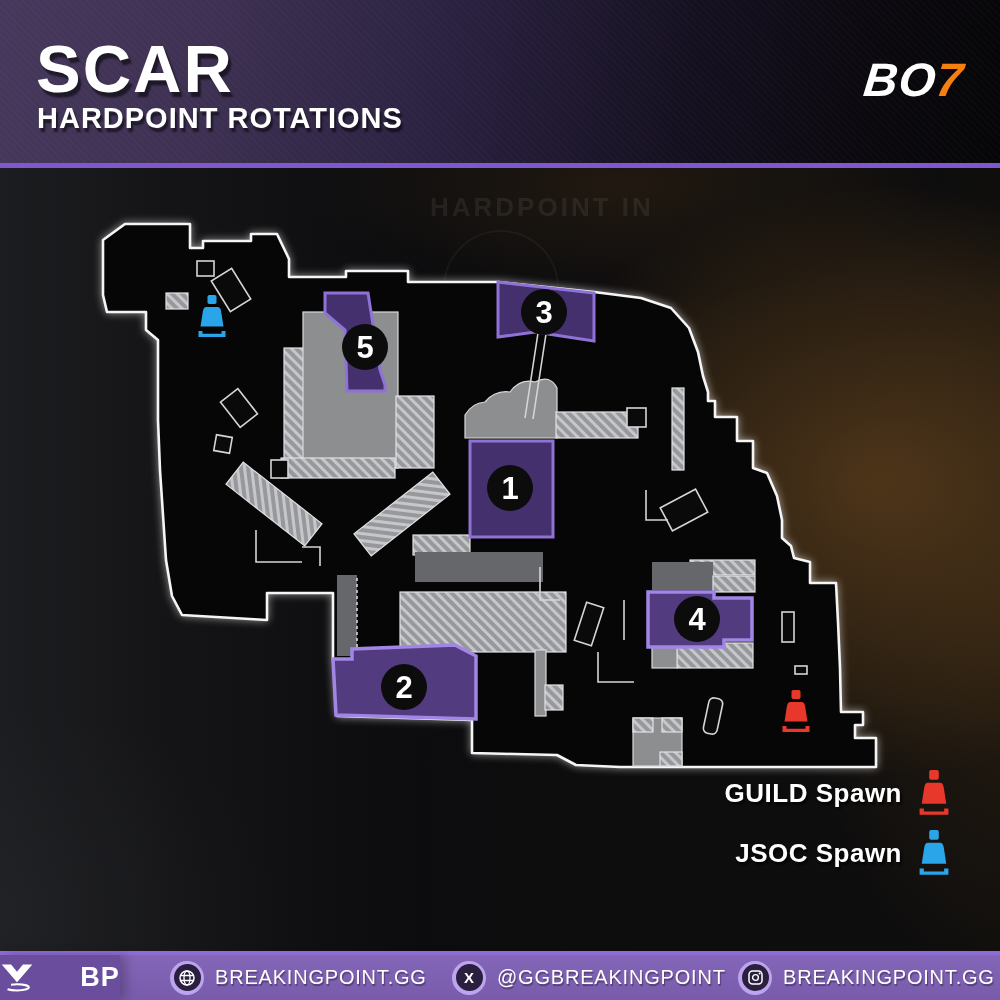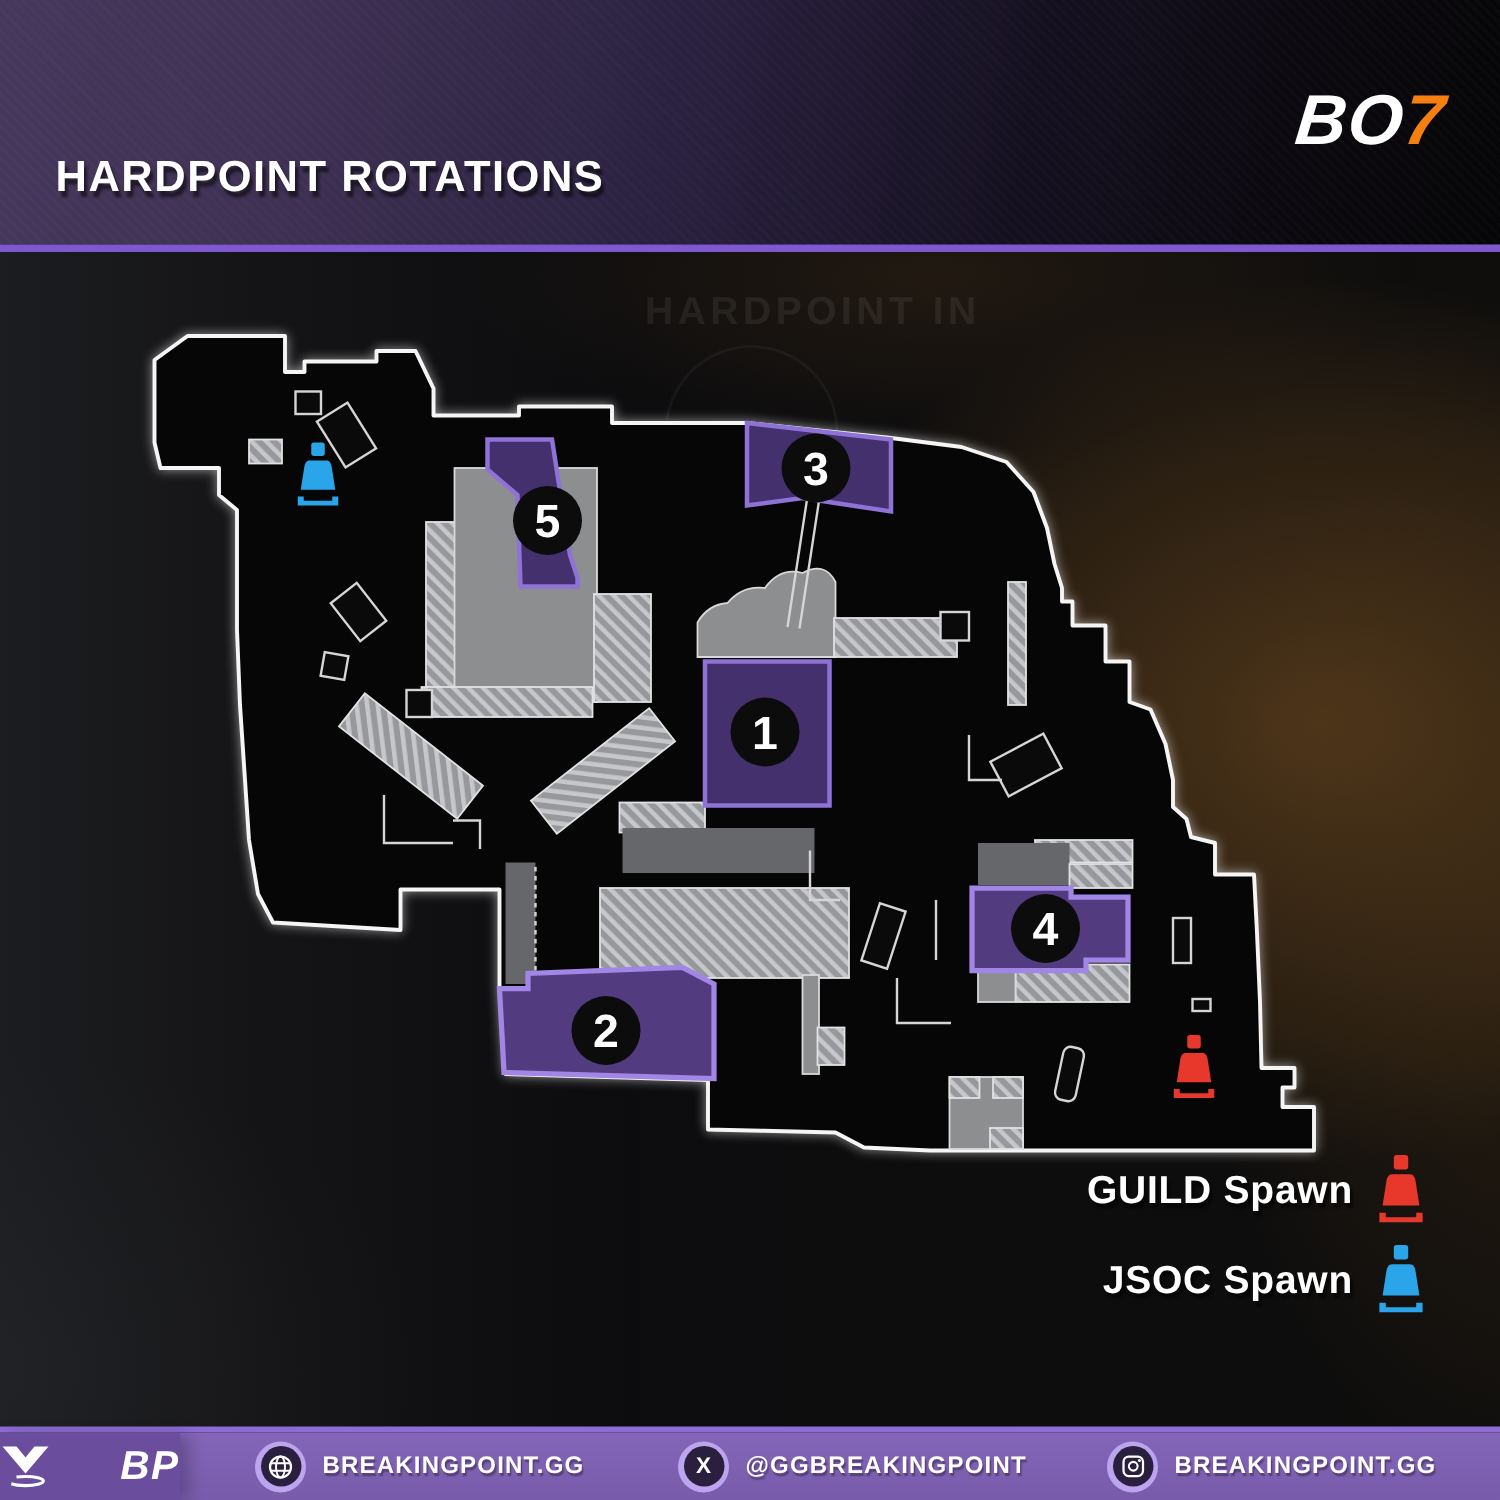--- a/index.html
+++ b/index.html
@@ -78,42 +78,43 @@
   
   #footer{position:absolute;left:0;bottom:0;width:1000px;height:49px;}
   #footer-strip{position:absolute;left:0;top:0;width:1000px;height:4px;background:#8e6cd6;}
   #footer-bar{position:absolute;left:0;top:4px;width:1000px;height:45px;
     background:linear-gradient(180deg,#8466b8,#785bab);}
   #bp-block{
     position:absolute;left:0;top:0;width:120px;height:45px;background:#6a4e9d;
     display:flex;align-items:center;justify-content:center;gap:7px;
     box-shadow:6px 0 10px rgba(0,0,0,0.22);
   }
-  #bp-text{font-size:27px;font-weight:900;font-style:italic;color:#fff;letter-spacing:1px;margin-left:39px;}
+  #bp-text{font-size:27px;font-weight:900;color:#fff;letter-spacing:1px;margin-left:39px;}
   .social{position:absolute;top:0;height:45px;display:flex;align-items:center;gap:11px;}
   .social-icon-outer{
     width:34px;height:34px;border-radius:50%;background:#bda4ef;
     display:flex;align-items:center;justify-content:center;flex:0 0 auto;
   }
   .social-icon-inner{
     width:27px;height:27px;border-radius:50%;background:#2a1f3e;
     display:flex;align-items:center;justify-content:center;
   }
   .social-handle{
-    font-size:16px;font-weight:700;letter-spacing:0.8px;color:#ffffff;
+    font-size:20px;font-weight:400;letter-spacing:0.8px;color:#ffffff;
     text-shadow:1px 2px 1px rgba(0,0,0,0.35);white-space:nowrap;
   }
   .x-glyph{font-size:15px;font-weight:900;color:#fff;font-family:"Liberation Sans",sans-serif;}
 </style>
 </head>
 <body>
 
 <div id="poster">
 
   <div id="header">
+    <h1 class="map-title">SCAR</h1>
     <h2 class="map-subtitle">HARDPOINT ROTATIONS</h2>
     <div id="bo7-logo"><span>BO</span><span class="seven">7</span></div>
   </div>
   <div id="header-divider"></div>
 
   <div id="map-region">
     <div id="ghost-text">HARDPOINT IN</div>
     <div id="ghost-ring"></div>
 
     <svg id="map-svg" width="1000" height="783" viewBox="0 168 1000 783">

